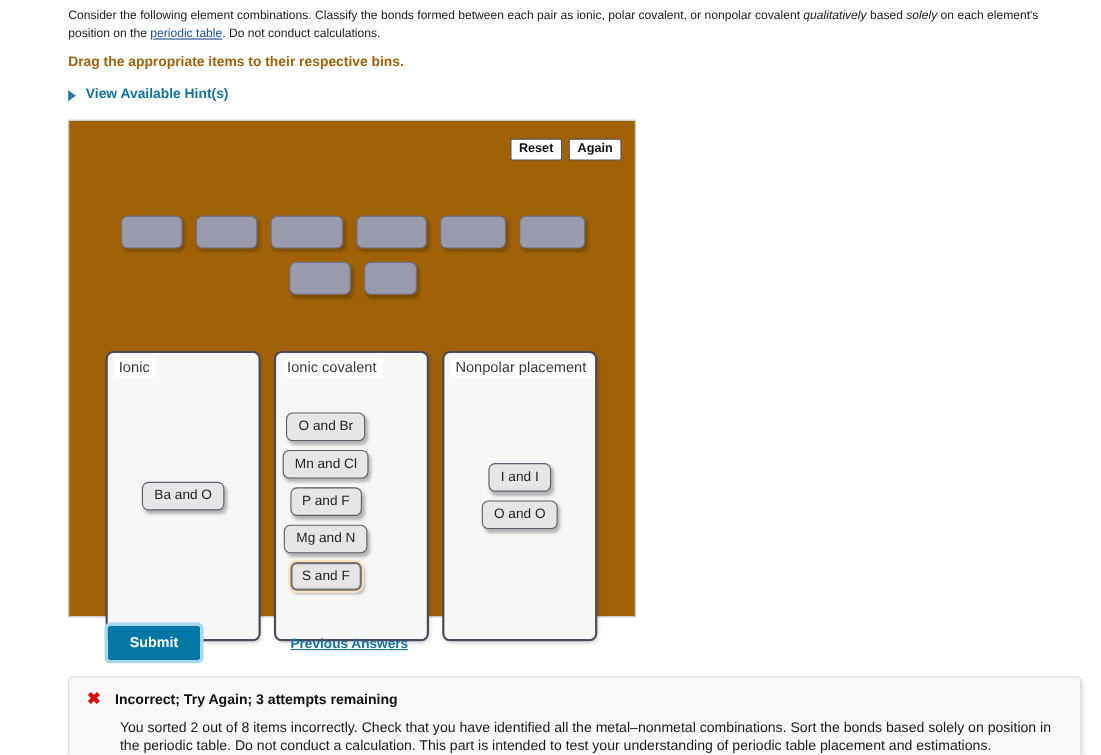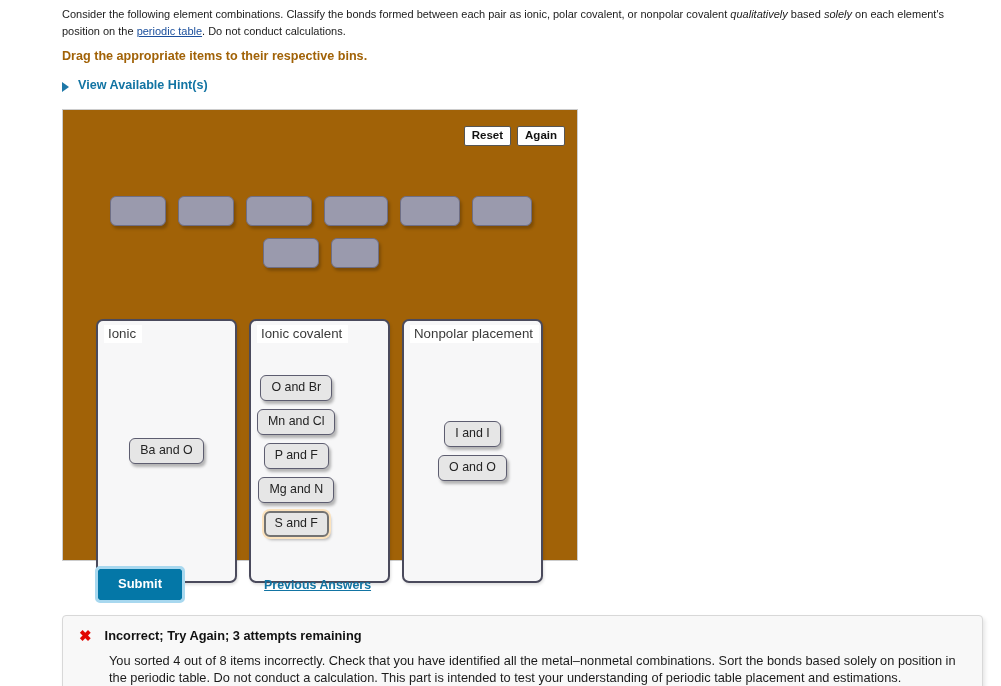--- a/index.html
+++ b/index.html
@@ -326,14 +326,14 @@
 <div class="submit-row">
   <button class="submit-btn">Submit</button>
   <span class="prev-answers">Previous Answers</span>
 </div>
 
 <div class="feedback">
   <div class="fb-head">
     <span class="fb-x">✖</span>
     <span class="fb-title">Incorrect; Try Again; 3 attempts remaining</span>
   </div>
-  <div class="fb-body">You sorted 4 out of 8 items incorrectly. Check that you have identified all the metal–nonmetal combinations. Sort the bonds based solely on position in the periodic table. Do not conduct a calculation. This part is intended to test your understanding of periodic table placement and estimations.</div>
+  <div class="fb-body">You sorted 2 out of 8 items incorrectly. Check that you have identified all the metal–nonmetal combinations. Sort the bonds based solely on position in the periodic table. Do not conduct a calculation. This part is intended to test your understanding of periodic table placement and estimations.</div>
 </div>
 
 </body></html>

